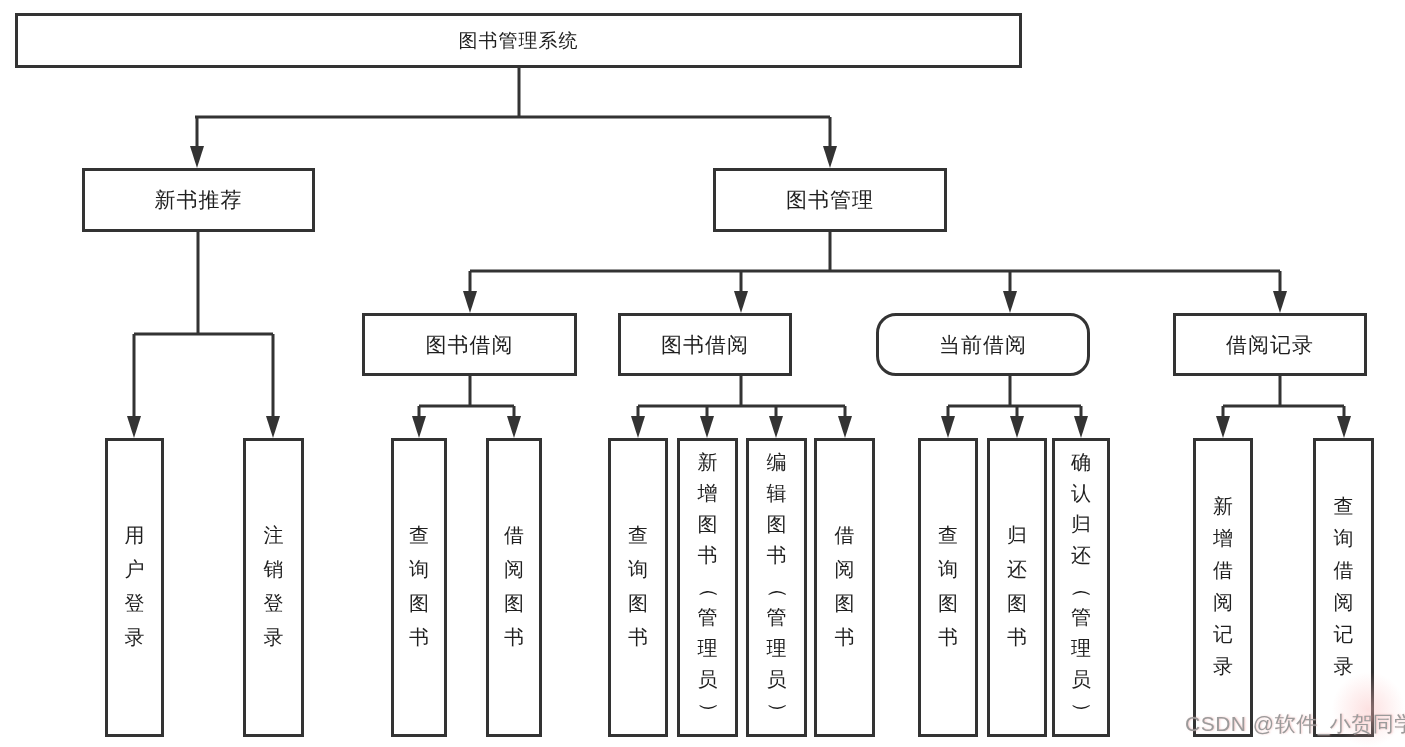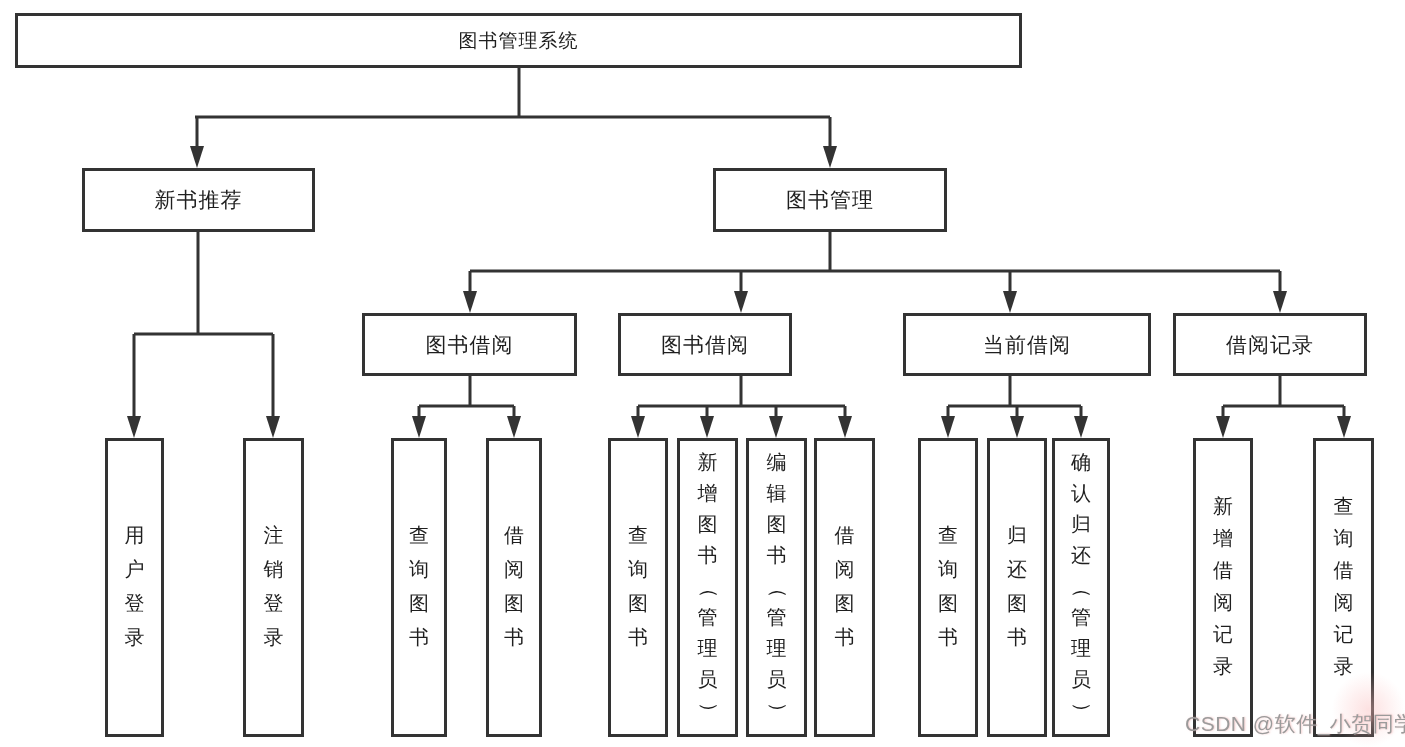--- a/index.html
+++ b/index.html
@@ -76,21 +76,21 @@
   </g>
 </svg>
 
 <div class="node root-node" style="left:15px;top:13px;width:1007px;height:55px;">图书管理系统</div>
 
 <div class="node" style="left:82px;top:168px;width:233px;height:64px;">新书推荐</div>
 <div class="node" style="left:713px;top:168px;width:234px;height:64px;">图书管理</div>
 
 <div class="node" style="left:362px;top:313px;width:215px;height:63px;">图书借阅</div>
 <div class="node" style="left:618px;top:313px;width:174px;height:63px;">图书借阅</div>
-<div class="node" style="left:903px;top:313px;width:248px;height:63px;">当前借阅</div>
+<div class="node" style="left:876px;top:313px;width:214px;height:63px;border-radius:20px;">当前借阅</div>
 <div class="node" style="left:1173px;top:313px;width:194px;height:63px;">借阅记录</div>
 
 <div class="node v-node g14" style="left:105px;top:438px;width:59px;height:299px;">
     <span>用</span>
     <span>户</span>
     <span>登</span>
     <span>录</span>
   </div>
 <div class="node v-node g14" style="left:243px;top:438px;width:61px;height:299px;">
     <span>注</span>

